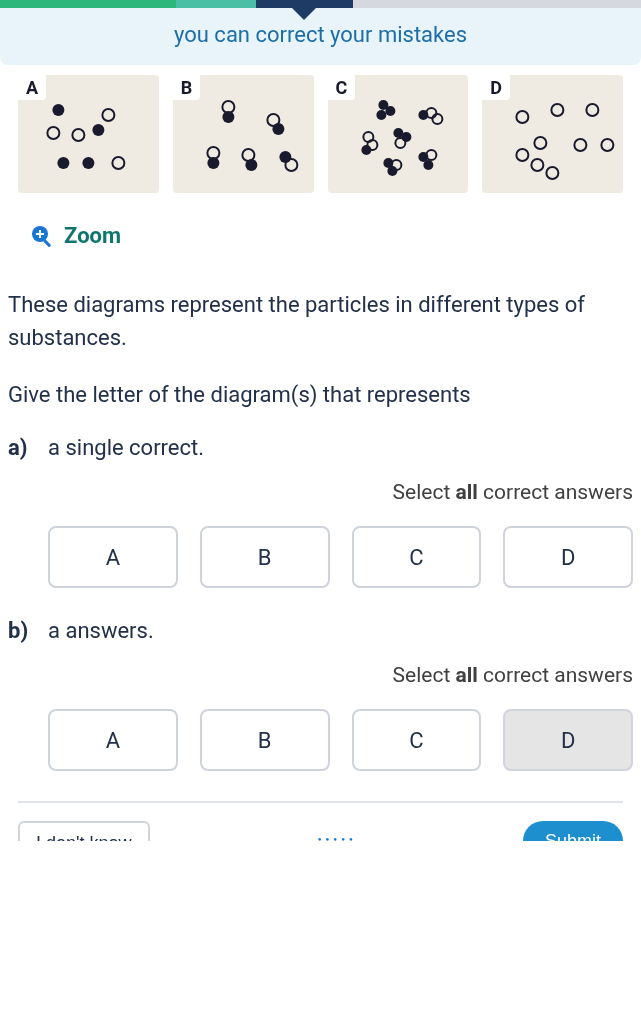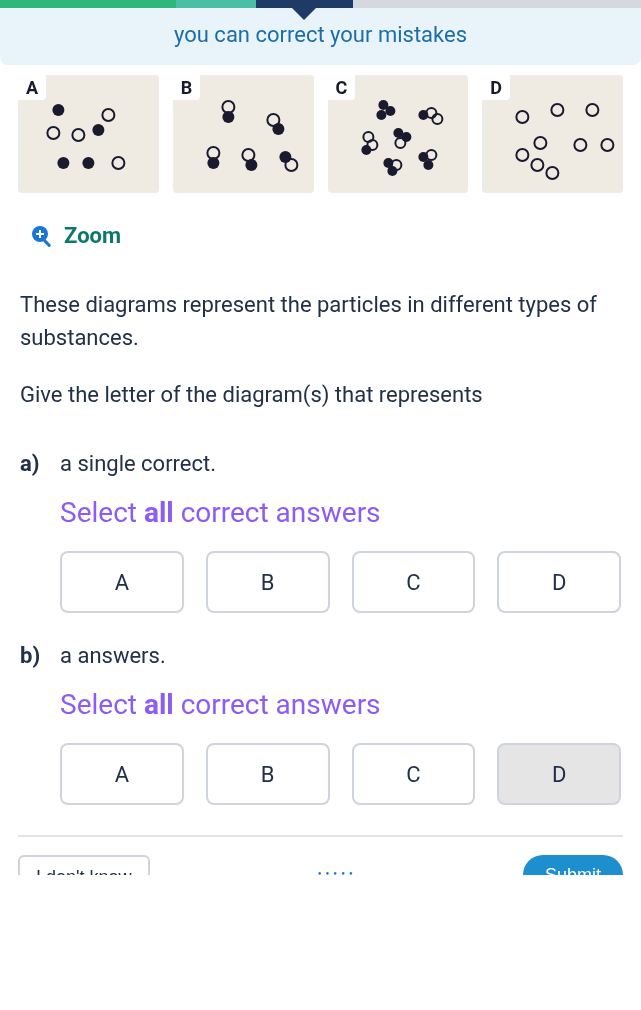--- a/index.html
+++ b/index.html
@@ -82,54 +82,55 @@
       font-weight: 700;
       font-size: 22px;
       cursor: pointer;
     }
     .zoom-icon {
       width: 24px;
       height: 24px;
       position: relative;
     }
     .content {
-      padding: 20px 20px 0;
+      padding: 20px 8px 0;
       color: #22304a;
     }
     .intro {
       font-size: 22px;
       line-height: 1.5;
       margin-bottom: 24px;
     }
     .instruction {
       font-size: 22px;
       line-height: 1.5;
-      margin-bottom: 40px;
+      margin-bottom: 24px;
     }
     .question {
       margin-bottom: 30px;
     }
     .q-line {
       display: flex;
       align-items: baseline;
       font-size: 22px;
       margin-bottom: 20px;
     }
     .q-key {
       font-weight: 700;
       min-width: 40px;
     }
     .q-text {
       flex: 1;
     }
     .select-hint {
       margin-left: 40px;
-      font-size: 28px;
-      color: #8b5cf6;
+      font-size: 21px;
+      color: #404040;
       margin-bottom: 22px;
+      text-align: right;
     }
     .select-hint b {
       font-weight: 700;
     }
     .choices {
       display: flex;
       gap: 22px;
       margin-left: 40px;
     }
     .choice {

